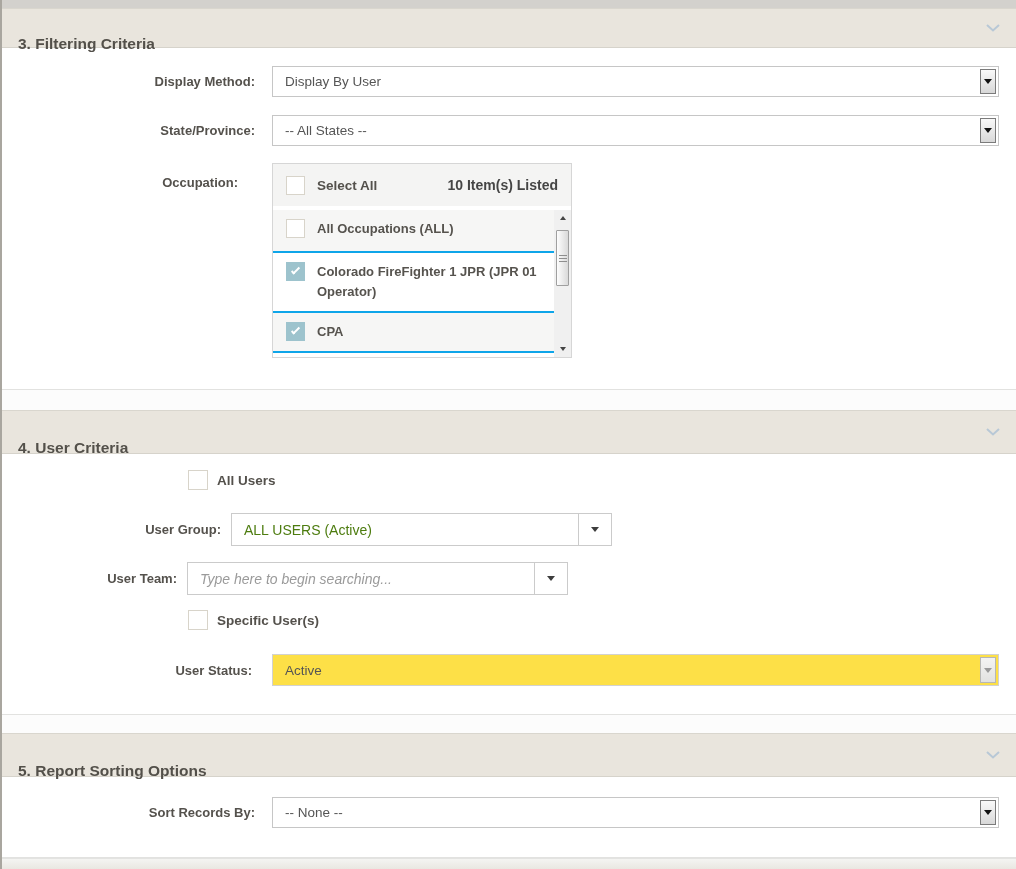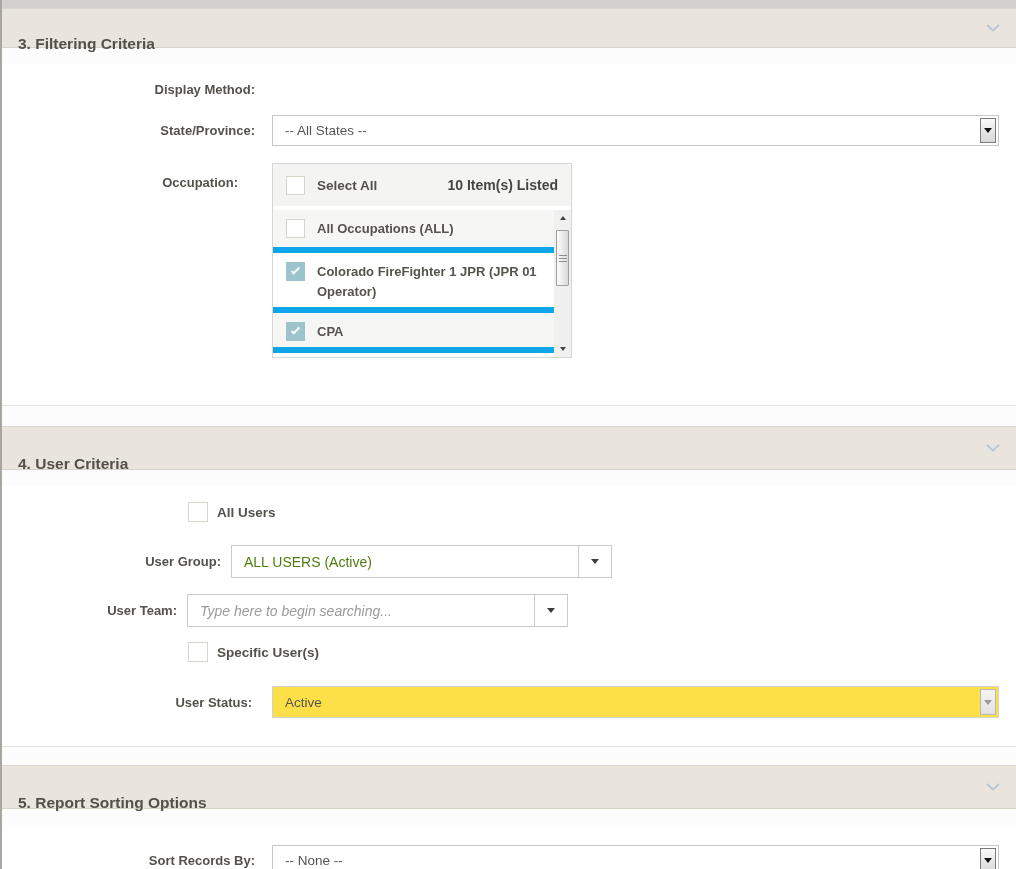--- a/index.html
+++ b/index.html
@@ -23,21 +23,21 @@
     display:flex; align-items:center;
     padding:0 16px;
     cursor:pointer;
   }
   .h40 { height:40px; }
   .h44 { height:44px; }
   .sec-title { font-size:15.5px; font-weight:bold; color:#53504a;margin-top:32px; }
   .chevron { margin-left:auto; display:flex; align-items:center; }
 
   
-  .sec-body { background:#ffffff; border-bottom:1px solid #e2e2e0;margin-top:16px; }
+  .sec-body { background:#ffffff; border-bottom:1px solid #e2e2e0; }
   .body3 { height:342px; padding-top:18px; }
   .body4 { height:261px; padding-top:16px; }
   .body5 { height:81px;  padding-top:20px; }
 
   .frow { display:flex; align-items:center; }
   .mt18 { margin-top:18px; } .mt17 { margin-top:17px; }
   .mt23 { margin-top:23px;padding-left:44px; } .mt16 { margin-top:16px; }
   .mt15 { margin-top:15px; } .mt24 { margin-top:24px; }
 
   .flabel {
@@ -108,21 +108,21 @@
   .occ-box { width:300px; flex:none; border:1px solid #d6d6d6; background:#f4f4f3; }
   .occ-label { padding-top:12px; align-self:flex-start; }
   .occ-header { height:42px; display:flex; align-items:center; padding:0 13px; }
   .occ-selall { font-size:13.5px; font-weight:bold; color:#54514c; margin-left:12px; }
   .occ-count { margin-left:auto; font-size:14px; font-weight:bold; color:#454545; }
   .occ-gap { height:4px; background:#fff; }
   .occ-list { position:relative; height:147px; background:#fff; overflow:hidden; }
   .occ-item {
     display:flex; align-items:flex-start;
     padding:9px 30px 0 13px;
-    border-bottom:6px solid #0ea5e9;
+    border-bottom:2px solid #0ea5e9;
     cursor:pointer;
   }
   .occ-item.shade { background:#f6f6f5; }
   .occ-item .occ-text { font-size:13px; font-weight:bold; color:#56534e; line-height:1.55; margin-left:12px; }
   .r1 { height:43px; } .r2 { height:60px;justify-content:center; } .r3 { height:40px; }
 
   
   .sbar {
     position:absolute; top:0; right:0; width:17px; height:147px;
     background:#f0f0f0; display:flex; flex-direction:column; align-items:center;
@@ -151,20 +151,26 @@
     <span class="chevron">
       <svg width="14" height="8" viewBox="0 0 14 8">
           <polyline points="1,1 7,6.5 13,1" fill="none" stroke="#b8c8d6" stroke-width="2"></polyline>
         </svg>
     </span>
   </div>
   <div class="sec-body body3">
 
     <div class="frow">
       <label class="flabel w253">Display Method:</label>
+      <div class="nselect">
+        <span>Display By User</span>
+        <span class="nsel-btn">
+            <i class="tri-dn"></i>
+          </span>
+      </div>
     </div>
 
     <div class="frow mt18">
       <label class="flabel w253">State/Province:</label>
       <div class="nselect">
         <span>-- All States --</span>
         <span class="nsel-btn">
             <i class="tri-dn"></i>
           </span>
       </div>

